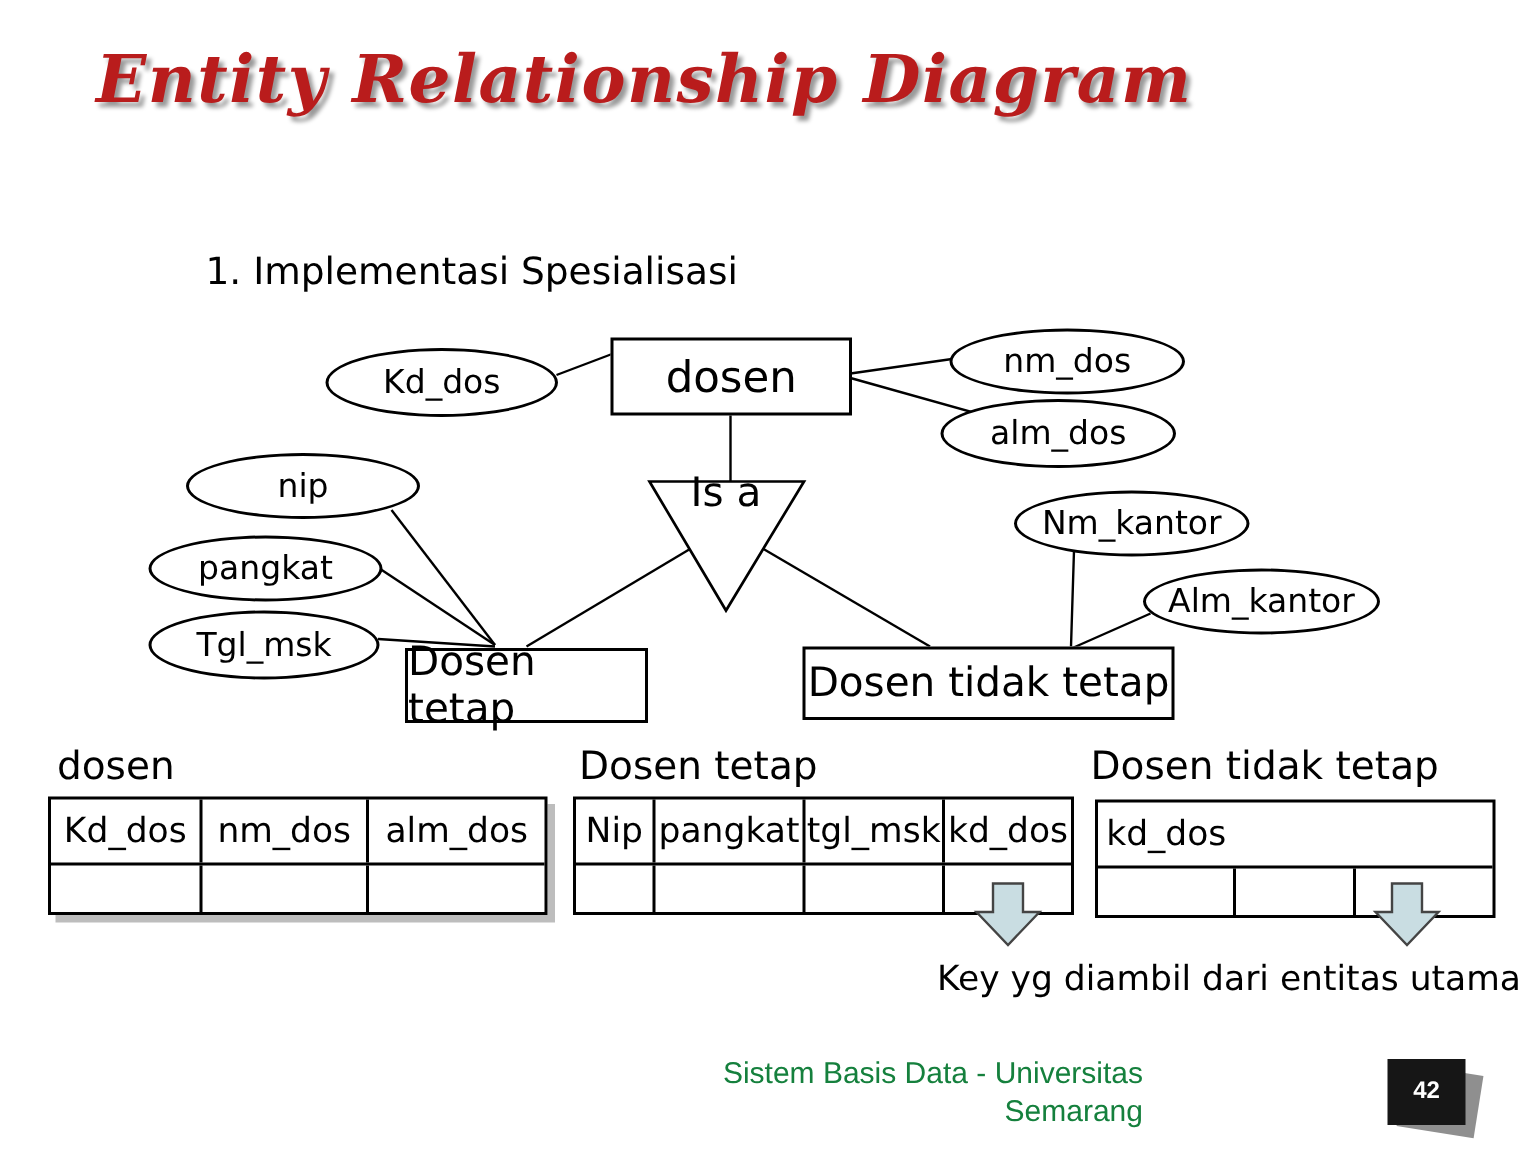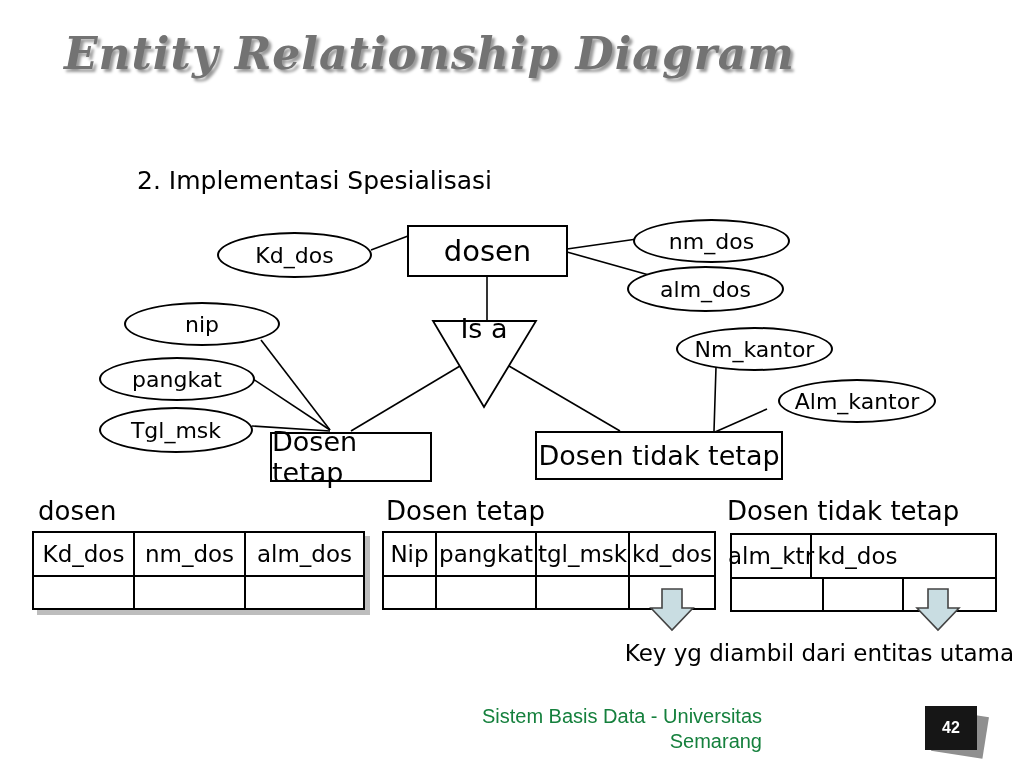--- a/index.html
+++ b/index.html
@@ -3,21 +3,21 @@
 <meta charset="utf-8">
 <style>
   html,body{margin:0;padding:0;}
   body{width:1024px;height:768px;background:#ffffff;position:relative;overflow:hidden;
        font-family:"DejaVu Sans",sans-serif;color:#000;}
   .abs{position:absolute;}
 
   
   .title{left:64px;top:28px;width:900px;
          font-family:"DejaVu Serif",serif;font-style:italic;font-weight:bold;
-         font-size:44px;letter-spacing:1px;color:#737373;
+         font-size:44px;letter-spacing:1px;color:#b91c1c;
          text-shadow:3px 3px 3px #9a9a9a;}
 
   .subtitle{left:137px;top:166px;font-size:25px;}
 
   
   .connectors{left:0;top:0;z-index:1;}
   .node{z-index:2;display:flex;align-items:center;justify-content:center;
         background:#fff;border:2px solid #000;box-sizing:border-box;}
   .ellipse{border-radius:50%;font-size:22px;}
   .entity{font-size:29px;}
@@ -44,21 +44,21 @@
   .page-shadow{left:934px;top:713px;width:52px;height:42px;background:#8f8f8f;
                transform:rotate(9deg);z-index:3;}
   .page-box{left:925px;top:706px;width:52px;height:44px;background:#161616;z-index:4;
             display:flex;align-items:center;justify-content:center;
             font-family:"Liberation Sans",sans-serif;font-weight:bold;font-size:16px;color:#fff;}
 </style>
 </head>
 <body>
 
 <div class="abs title">Entity Relationship Diagram</div>
-<div class="abs subtitle">2. Implementasi Spesialisasi</div>
+<div class="abs subtitle">1. Implementasi Spesialisasi</div>
 
 <svg class="abs connectors" width="1024" height="768" viewBox="0 0 1024 768">
   <g stroke="#000" stroke-width="1.6" fill="none">
     <line x1="371" y1="250" x2="408" y2="236"></line>
     <line x1="567" y1="249" x2="637" y2="239"></line>
     <line x1="567" y1="252" x2="681" y2="284"></line>
     <line x1="487" y1="276" x2="487" y2="322"></line>
     <line x1="460" y1="366" x2="351" y2="431"></line>
     <line x1="509" y1="366" x2="620" y2="431"></line>
     <line x1="261" y1="340" x2="330" y2="430"></line>
@@ -70,21 +70,21 @@
   <polygon points="433,321 536,321 484,407" fill="#ffffff" stroke="#000" stroke-width="1.8"></polygon>
 </svg>
 
 <div class="abs node ellipse" style="left:217px;top:232px;width:155px;height:46px;">Kd_dos</div>
 <div class="abs node ellipse" style="left:633px;top:219px;width:157px;height:44px;">nm_dos</div>
 <div class="abs node ellipse" style="left:627px;top:266px;width:157px;height:46px;">alm_dos</div>
 <div class="abs node ellipse" style="left:124px;top:302px;width:156px;height:44px;">nip</div>
 <div class="abs node ellipse" style="left:99px;top:357px;width:156px;height:44px;">pangkat</div>
 <div class="abs node ellipse" style="left:99px;top:407px;width:154px;height:46px;">Tgl_msk</div>
 <div class="abs node ellipse" style="left:676px;top:327px;width:157px;height:44px;">Nm_kantor</div>
-<div class="abs node ellipse" style="left:778px;top:379px;width:158px;height:44px;">Alm_kantor</div>
+<div class="abs node ellipse" style="left:762px;top:379px;width:158px;height:44px;">Alm_kantor</div>
 
 <div class="abs node entity" style="left:407px;top:225px;width:161px;height:52px;">dosen</div>
 <div class="abs node entity" style="left:270px;top:432px;width:162px;height:50px;font-size:27px;">Dosen tetap</div>
 <div class="abs node entity" style="left:535px;top:431px;width:248px;height:49px;font-size:27px;">Dosen tidak tetap</div>
 
 <div class="abs isa-label" style="left:449px;top:313px;width:70px;">Is a</div>
 
 <div class="abs tbl-label" style="left:38px;top:496px;">dosen</div>
 <div class="abs tbl shadowed" style="left:32px;top:531px;width:333px;height:79px;">
   <div class="tr head">
@@ -111,21 +111,20 @@
     <div class="td" style="width:53px;"></div>
     <div class="td" style="width:100px;"></div>
     <div class="td" style="width:93px;"></div>
     <div class="td" style="width:84px;"></div>
   </div>
 </div>
 
 <div class="abs tbl-label" style="left:727px;top:496px;">Dosen tidak tetap</div>
 <div class="abs tbl" style="left:730px;top:533px;width:267px;height:79px;">
   <div class="tr head">
-    <div class="td" style="width:80px;">alm_ktr</div>
     <div class="td" style="width:91px;">kd_dos</div>
   </div>
   <div class="tr body">
     <div class="td" style="width:92px;"></div>
     <div class="td" style="width:80px;"></div>
     <div class="td" style="width:91px;"></div>
   </div>
 </div>
 
 <svg class="abs arrows" width="1024" height="768" viewBox="0 0 1024 768">

